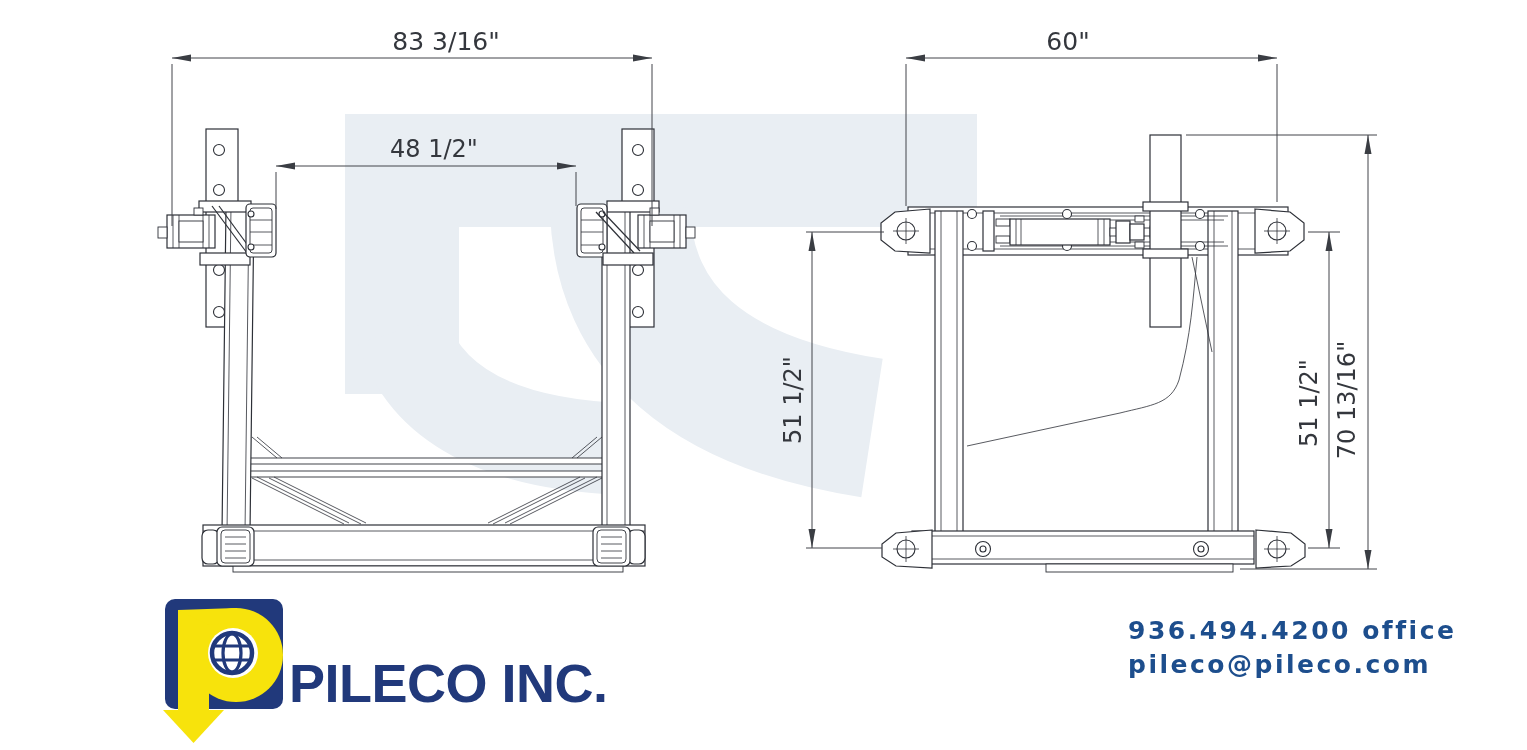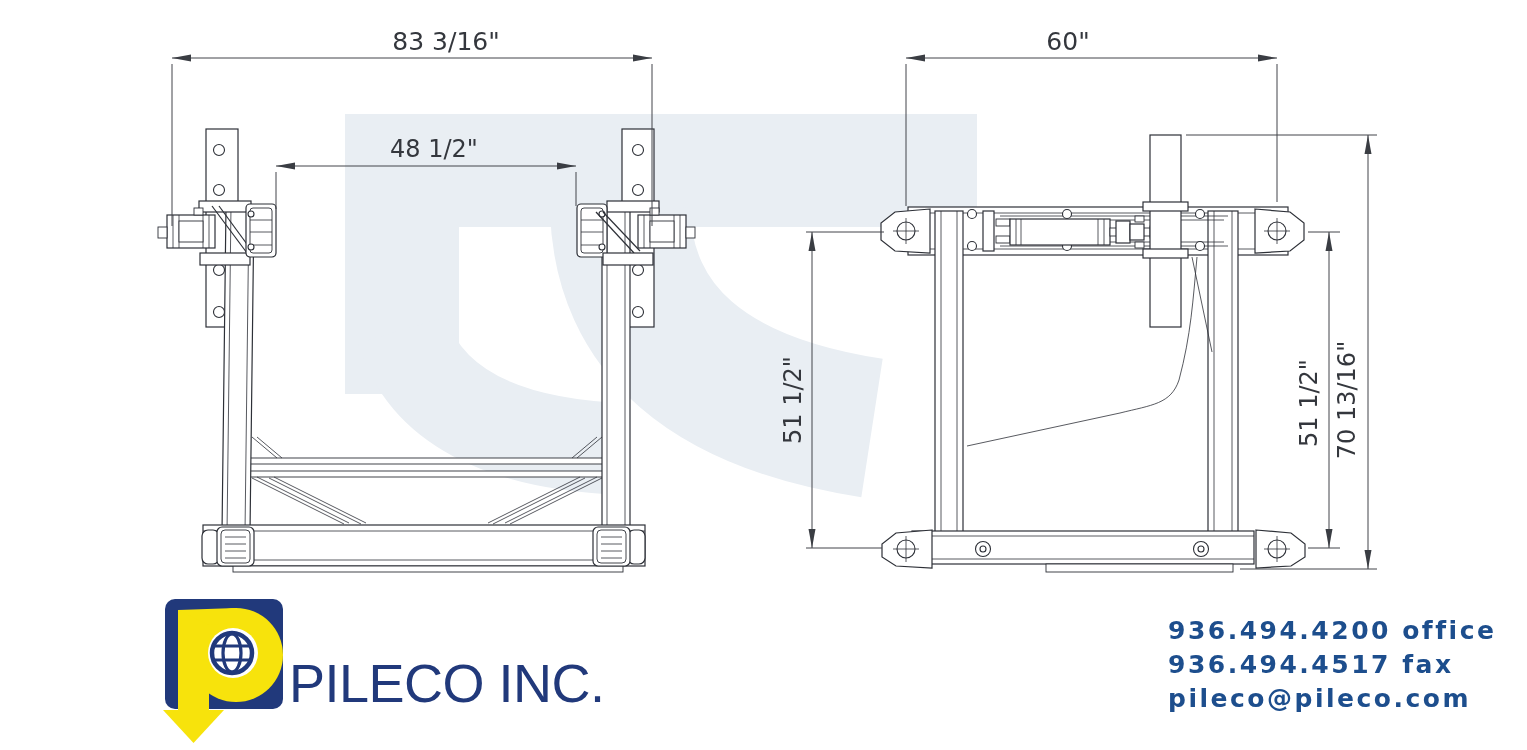--- a/index.html
+++ b/index.html
@@ -9,25 +9,25 @@
   .dim-label{font-family:"DejaVu Sans","Liberation Sans",sans-serif;font-size:25px;fill:#34373d;}
   .dim-label.small{font-size:24px;}
   .line{stroke:#2d3037;stroke-width:1.2;fill:none;}
   .fine{stroke:#2d3037;stroke-width:0.8;fill:none;}
   .face{stroke:#2d3037;stroke-width:1.2;fill:#ffffff;}
   .face2{stroke:#2d3037;stroke-width:0.9;fill:#ffffff;}
   .dim{stroke:#42454b;stroke-width:1;fill:none;}
   .arrow{fill:#3a3d43;stroke:none;}
   .hole{stroke:#2d3037;stroke-width:1.1;fill:#ffffff;}
   .company-name{position:absolute;left:289px;top:652px;width:420px;
-      font-family:"Liberation Sans",sans-serif;font-weight:400;font-size:54px;
+      font-family:"Liberation Sans",sans-serif;font-weight:700;font-size:54px;
       letter-spacing:-0.5px;color:#21397B;}
   .contact{position:absolute;left:1128px;top:614px;width:330px;
       font-family:"DejaVu Sans","Liberation Sans",sans-serif;font-weight:600;
-      font-size:25px;line-height:34px;letter-spacing:2.5px;color:#1d4e8d;margin-left:40px;}
+      font-size:25px;line-height:34px;letter-spacing:2.5px;color:#1d4e8d;}
   .contact div{white-space:nowrap;}
 </style>
 </head>
 <body>
 
 <div class="stage">
 
   <svg width="1527" height="750">
     <g fill="#E9EEF3" stroke="none">
       <rect x="345" y="114" width="632" height="113"></rect>
@@ -280,17 +280,16 @@
         <line x1="213" y1="646" x2="251" y2="646"></line>
         <line x1="213" y1="660" x2="251" y2="660"></line>
       </g>
     </g>
   </svg>
 
   <div class="company-name">PILECO INC.</div>
 
   <div class="contact">
     <div>936.494.4200 office</div>
-    <div>936.494.4517 fax</div>
     <div>pileco@pileco.com</div>
   </div>
 
 </div>
 
 </body></html>

